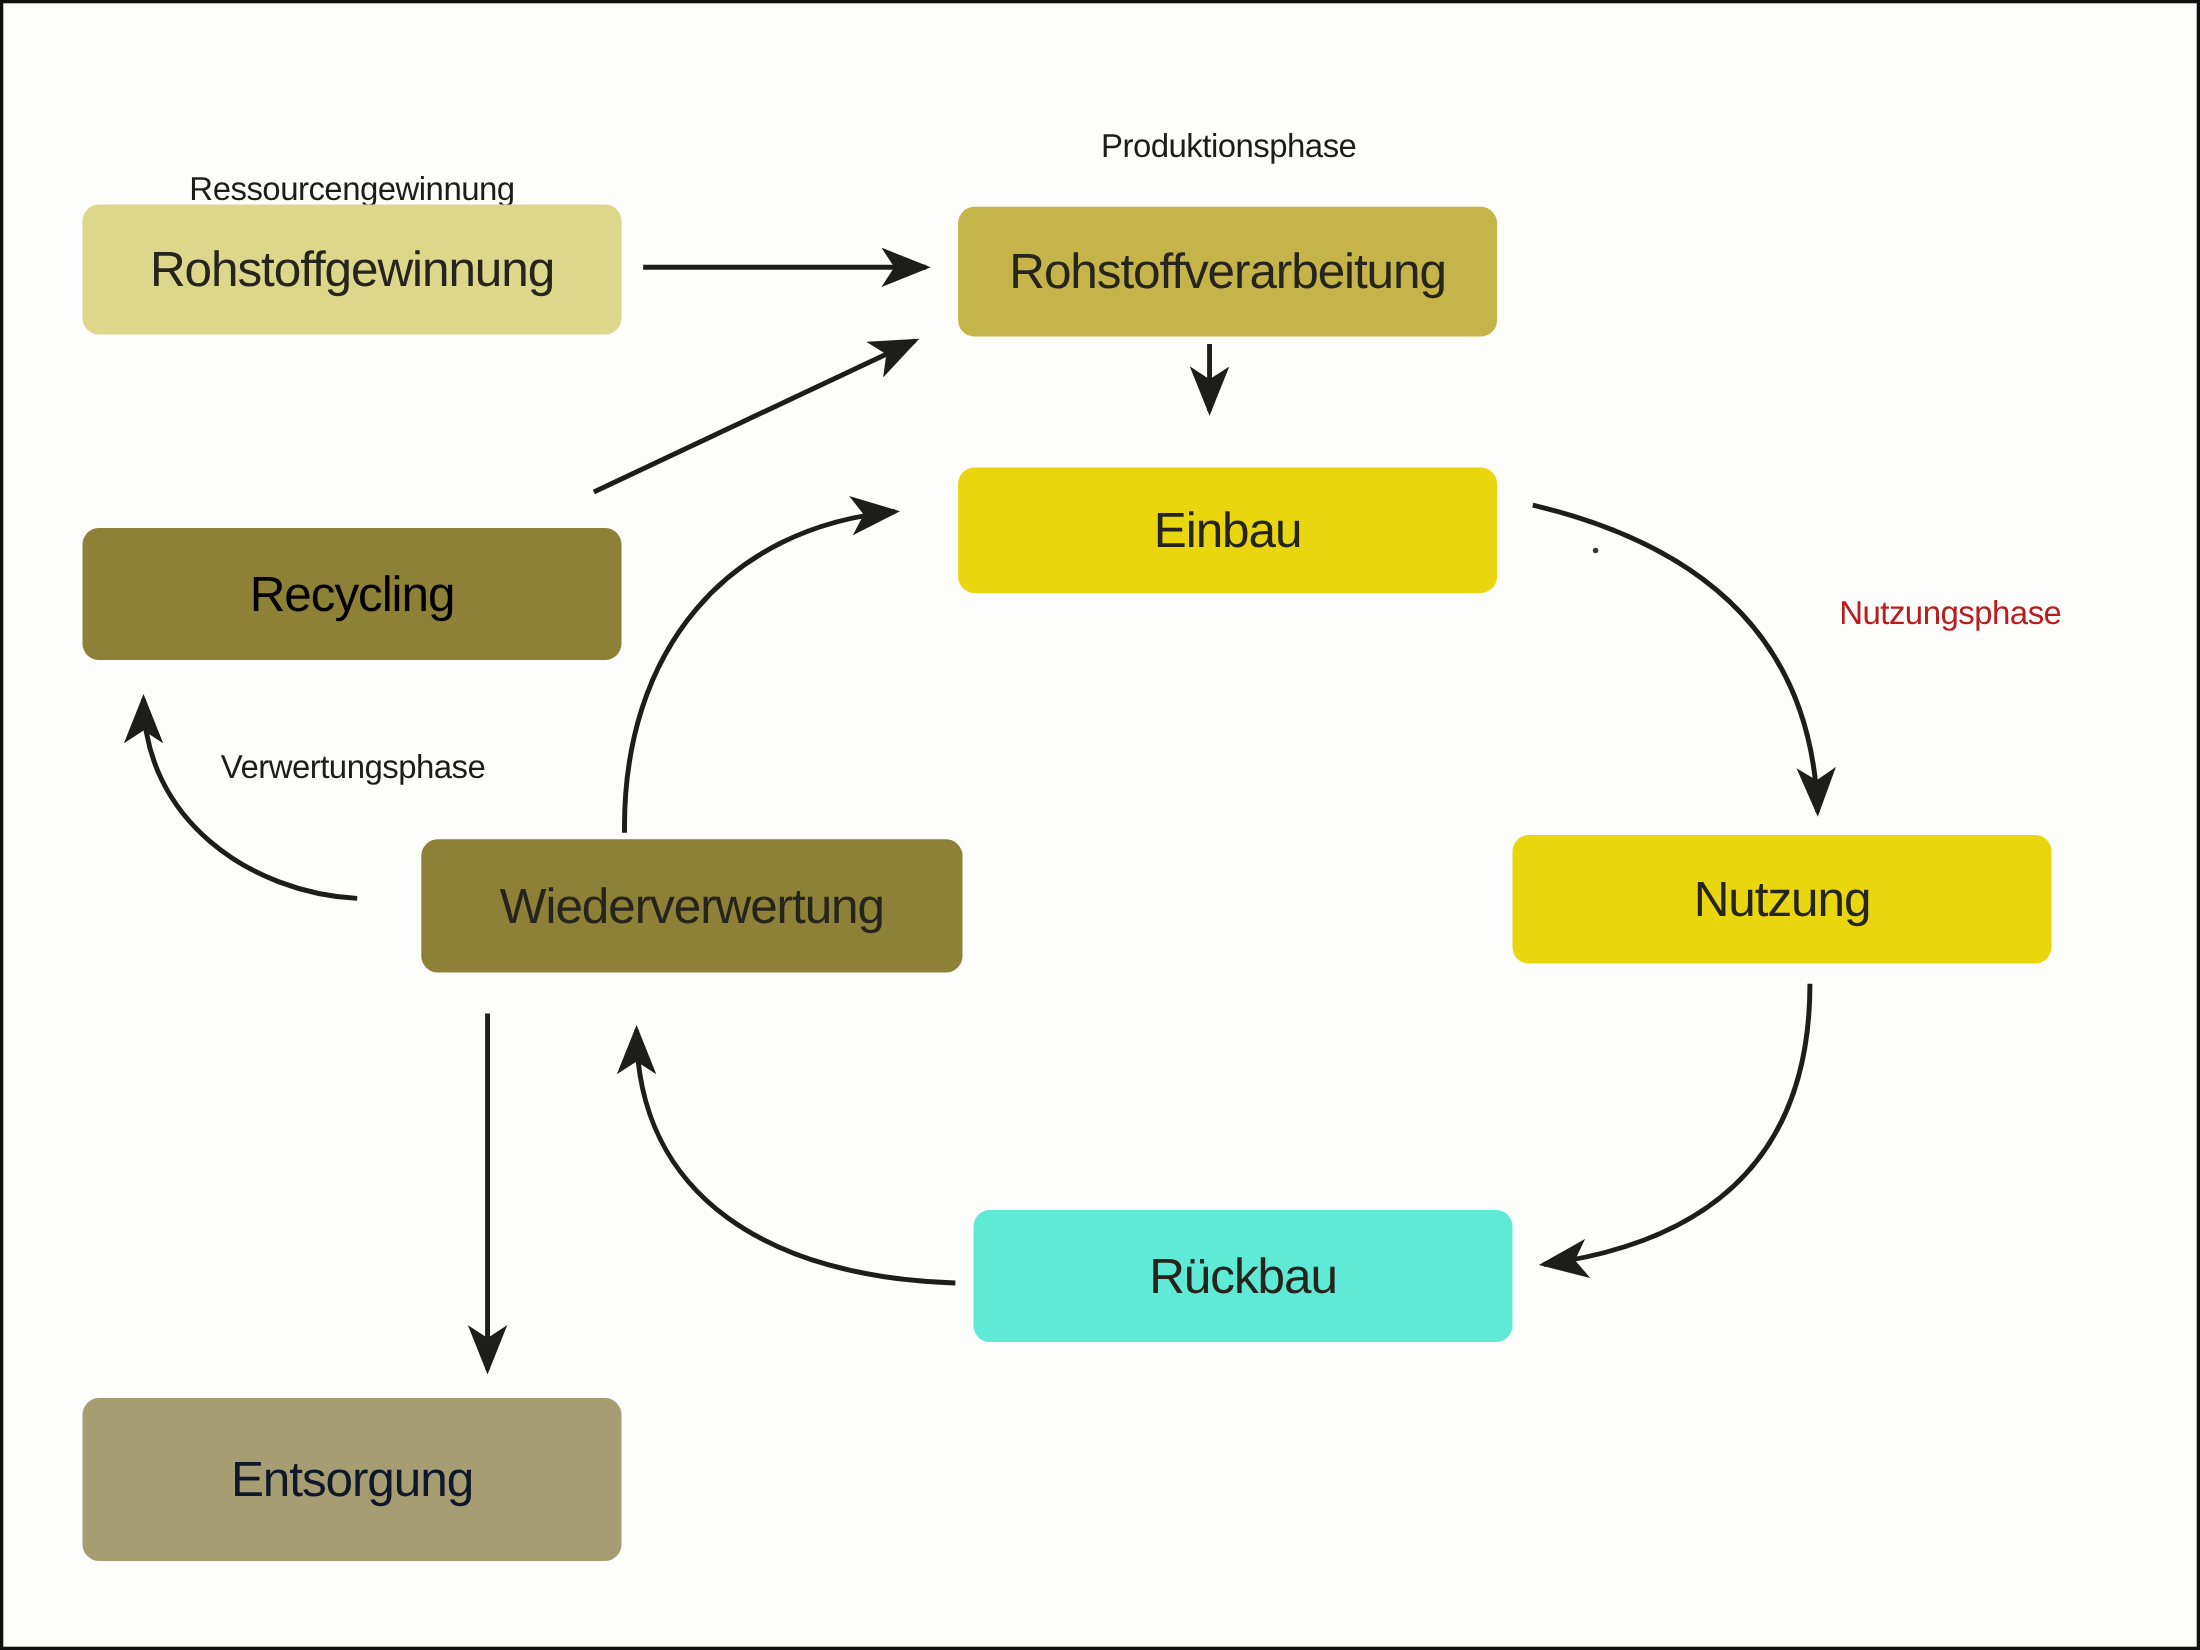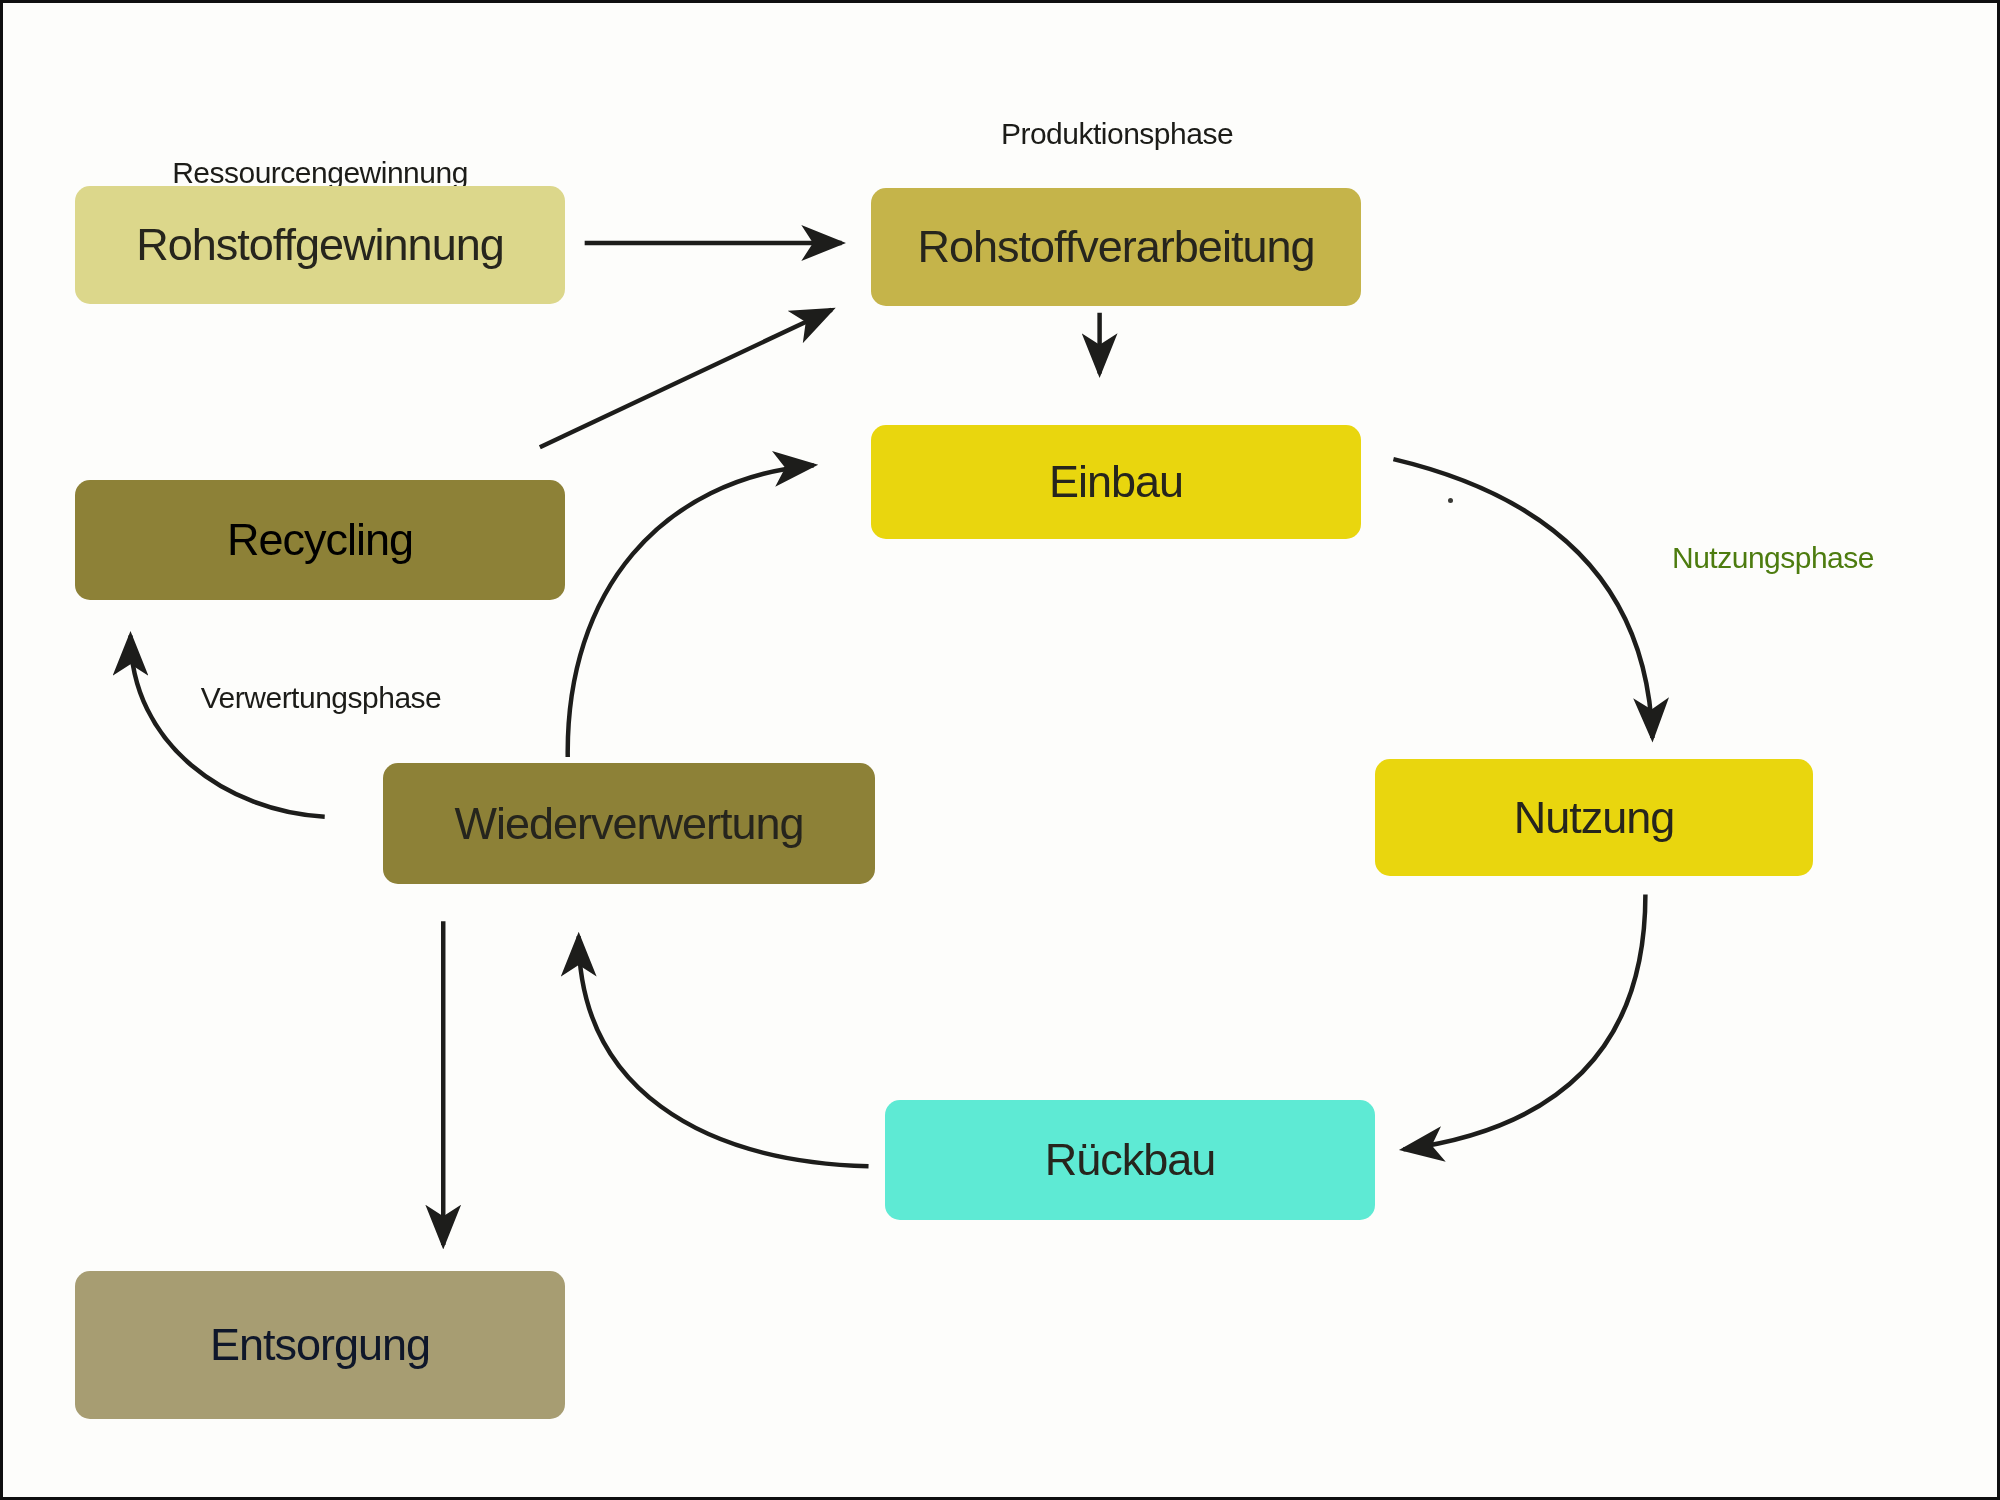--- a/index.html
+++ b/index.html
@@ -74,35 +74,35 @@
 
     <path d="M322,817 C225,812 127,745 127,635" stroke-width="4.5" marker-end="url(#ah)" style="stroke: rgb(29, 29, 27);"></path>
 
     <path d="M441,922 L441,1247" stroke-width="4.5" marker-end="url(#ah)" style="stroke: rgb(29, 29, 27);"></path>
   </svg>
 
   <div class="phase-label" style="left: 317px; top: 142px; color: rgb(28, 28, 24); margin-top: 28px;">Ressourcengewinnung</div>
 
   <div class="phase-label" style="left: 1114px; top: 131px; color: rgb(28, 28, 24);">Produktionsphase</div>
 
-  <div class="phase-label" style="left: 1770px; top: 555px; color: #4d7c0f;">Nutzungsphase</div>
+  <div class="phase-label" style="left: 1770px; top: 555px; color: #b91c1c;">Nutzungsphase</div>
 
   <div class="phase-label" style="left: 318px; top: 695px; color: rgb(28, 28, 24);">Verwertungsphase</div>
 
   <div class="node" style="left: 72px; top: 183px; width: 490px; height: 118px; background-color: rgb(220, 215, 139); color: rgb(38, 37, 29);">Rohstoffgewinnung</div>
 
   <div class="node" style="left: 868px; top: 185px; width: 490px; height: 118px; background-color: rgb(197, 180, 74); color: rgb(38, 37, 29);">Rohstoffverarbeitung</div>
 
   <div class="node" style="left: 868px; top: 385px; width: 490px; height: 114px; background-color: rgb(233, 214, 14); color: rgb(38, 37, 29); margin-top: 37px;">Einbau</div>
 
   <div class="node" style="left: 72px; top: 477px; width: 490px; height: 120px; background-color: rgb(141, 129, 55); color: #000000;">Recycling</div>
 
   <div class="node" style="left: 380px; top: 760px; width: 492px; height: 121px; background-color: rgb(141, 129, 55); color: rgb(38, 37, 29);">Wiederverwertung</div>
 
-  <div class="node" style="left: 1372px; top: 756px; width: 438px; height: 117px; background-color: rgb(233, 214, 14); color: rgb(38, 37, 29);">Nutzung</div>
+  <div class="node" style="left: 1372px; top: 756px; width: 490px; height: 117px; background-color: rgb(233, 214, 14); color: rgb(38, 37, 29);">Nutzung</div>
 
   <div class="node" style="left: 882px; top: 1097px; width: 490px; height: 120px; background-color: #5eead4; color: rgb(38, 37, 29);">Rückbau</div>
 
   <div class="node" style="left: 72px; top: 1268px; width: 490px; height: 148px; background-color: rgb(167, 157, 114); color: #0f172a;">Entsorgung</div>
 
   <div class="stray-dot" style="left:1445px; top:495px;"></div>
 
 </div>
 
 </body></html>

